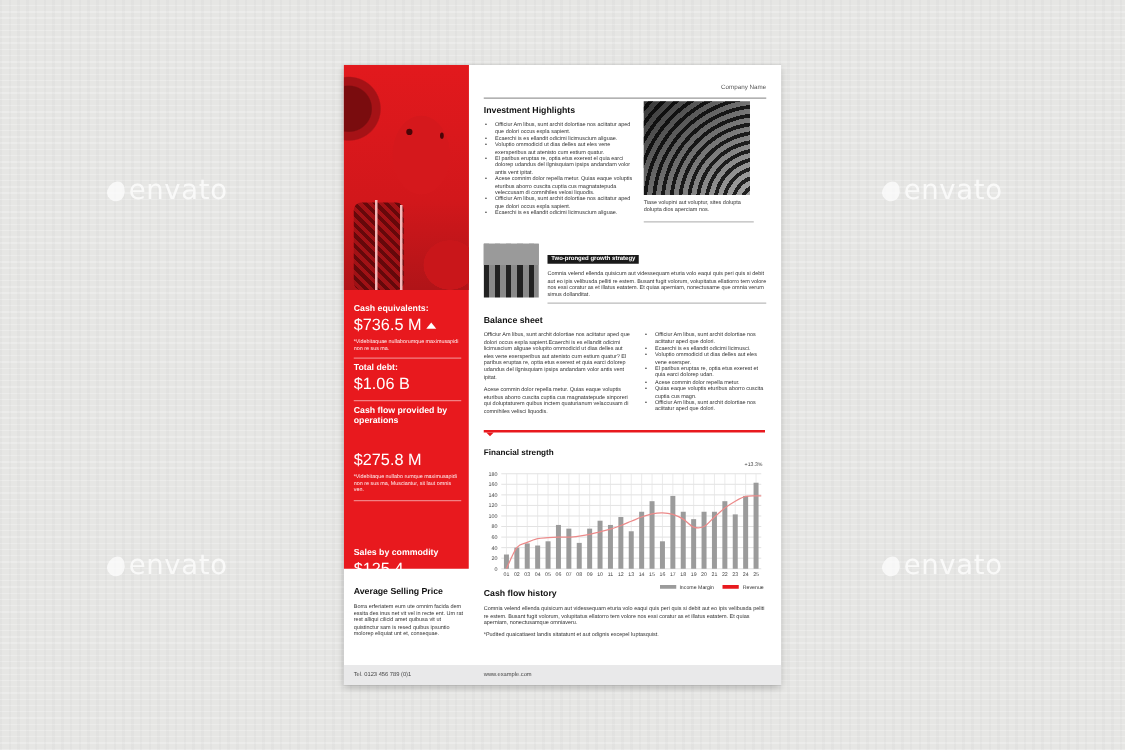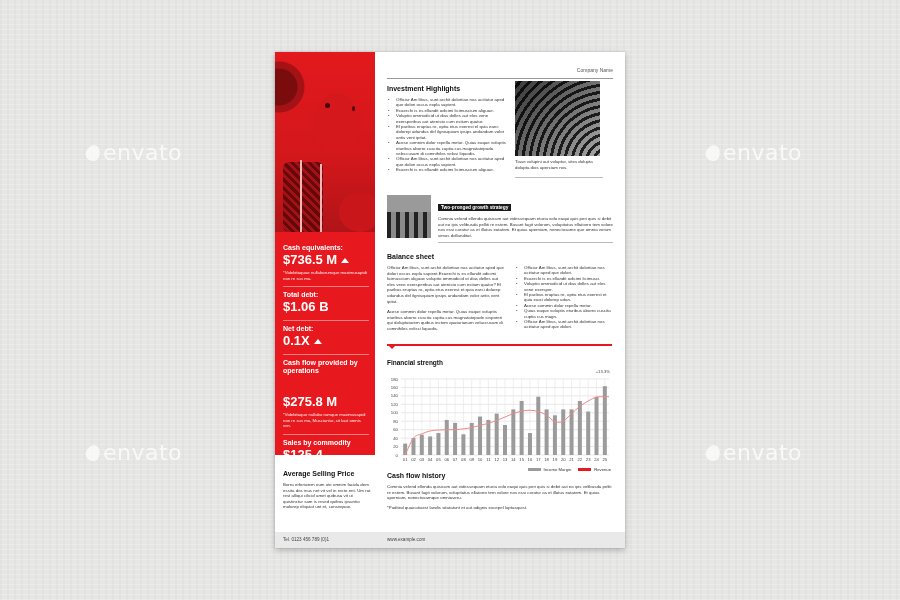--- a/index.html
+++ b/index.html
@@ -39,23 +39,23 @@
     overflow: hidden;
   }
   .hero .neck { position: absolute; left: 8px; top: 110px; width: 40px; height: 70px; background: repeating-linear-gradient(45deg, #5b0709 0 3px, #9d1115 3px 6px); border-radius: 6px; opacity: 0.9; }
   .hero .rod1 { position: absolute; left: 25px; top: 108px; width: 2px; height: 72px; background: #f2b8b8; }
   .hero .rod2 { position: absolute; left: 45px; top: 112px; width: 2px; height: 68px; background: #f2b8b8; }
   .hero .eye1 { position: absolute; left: 50px; top: 51px; width: 5px; height: 5px; border-radius: 50%; background: #4a0507; }
   .hero .eye2 { position: absolute; left: 77px; top: 54px; width: 3px; height: 5px; border-radius: 50%; background: #4a0507; }
 
   .stats { position: absolute; left: 8px; top: 188px; width: 86px; }
   .stat { padding: 4px 0 5px; border-bottom: 1px solid rgba(255,255,255,0.45); }
-  .stat:last-child { border-bottom: none; }
+  .stat:last-child { border-bottom: none; margin-top: 34px; }
   .stat-label { font-size: 7px; font-weight: bold; line-height: 8px; }
-  .stat-value { font-size: 13px; font-weight: bold; line-height: 16px; display: flex; align-items: center; gap: 4px; text-align: center; }
+  .stat-value { font-size: 13px; font-weight: normal; line-height: 16px; display: flex; align-items: center; gap: 4px; text-align: center; }
   .tri { width: 0; height: 0; border-left: 4px solid transparent; border-right: 4px solid transparent; border-bottom: 5px solid #fff; display: inline-block; }
   .stat-note { font-size: 4.3px; line-height: 5.5px; margin-top: 2px; opacity: 0.95; }
 
   
   .asp { position: absolute; left: 8px; top: 418px; width: 88px; }
   .h3 { font-size: 7px; font-weight: bold; color: #111; margin-bottom: 5px; }
   .body-text { font-size: 4.4px; line-height: 5.6px; color: #333; }
 
   
   .footer { position: absolute; left: 0; top: 480px; width: 350px; height: 16px; background: #e9e9ea; }
@@ -127,27 +127,20 @@
         <div class="stat-value">
             <span>$736.5 M</span>
             <span class="tri"></span>
           </div>
         <div class="stat-note">*Videbitaquae nullaborumque maximusapidi non re sus ma.</div>
       </div>
       <div class="stat">
         <div class="stat-label">Total debt:</div>
         <div class="stat-value">
             <span>$1.06 B</span>
-          </div>
-      </div>
-      <div class="stat">
-        <div class="stat-label">Net debt:</div>
-        <div class="stat-value">
-            <span>0.1X</span>
-            <span class="tri"></span>
           </div>
       </div>
       <div class="stat">
         <div class="stat-label">Cash flow provided by operations</div>
         <div class="stat-value" style="margin-top:19px">
             <span>$275.8 M</span>
           </div>
         <div class="stat-note">*Videbitaque nullabo rumque maximusapidi non re sus ma, Musciantur, sit laut omnis ven.</div>
       </div>
       <div class="stat">

